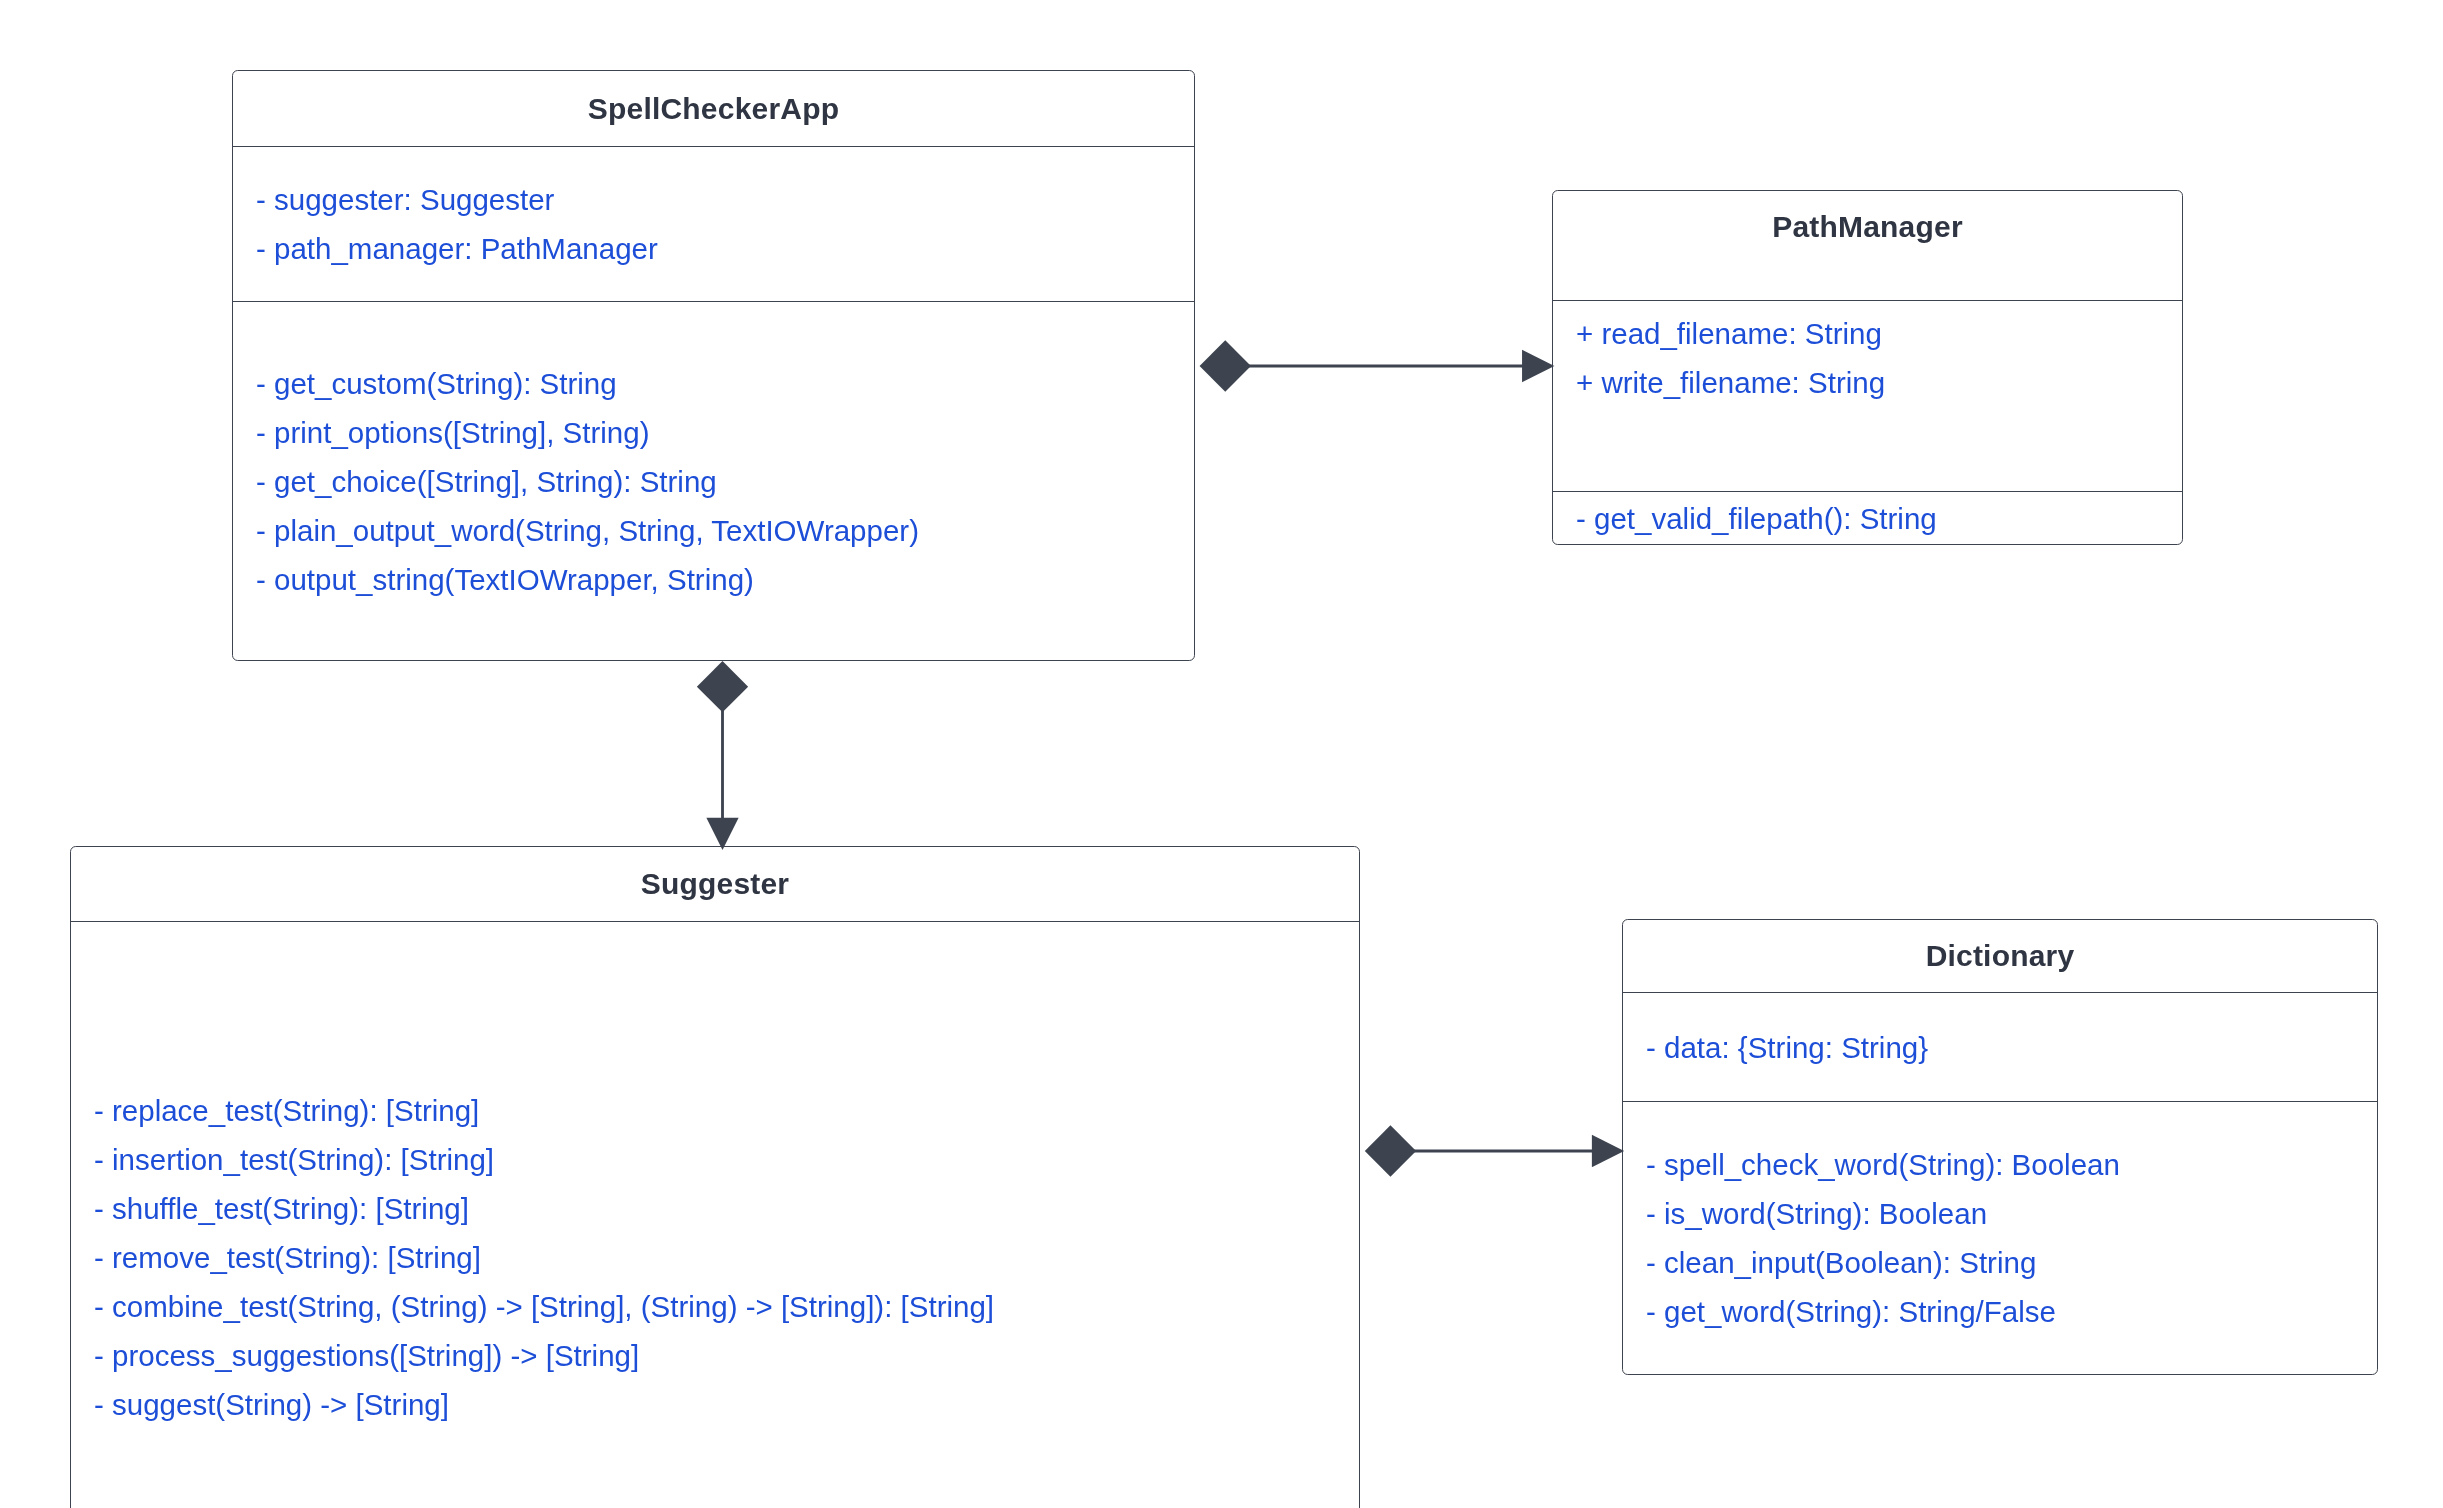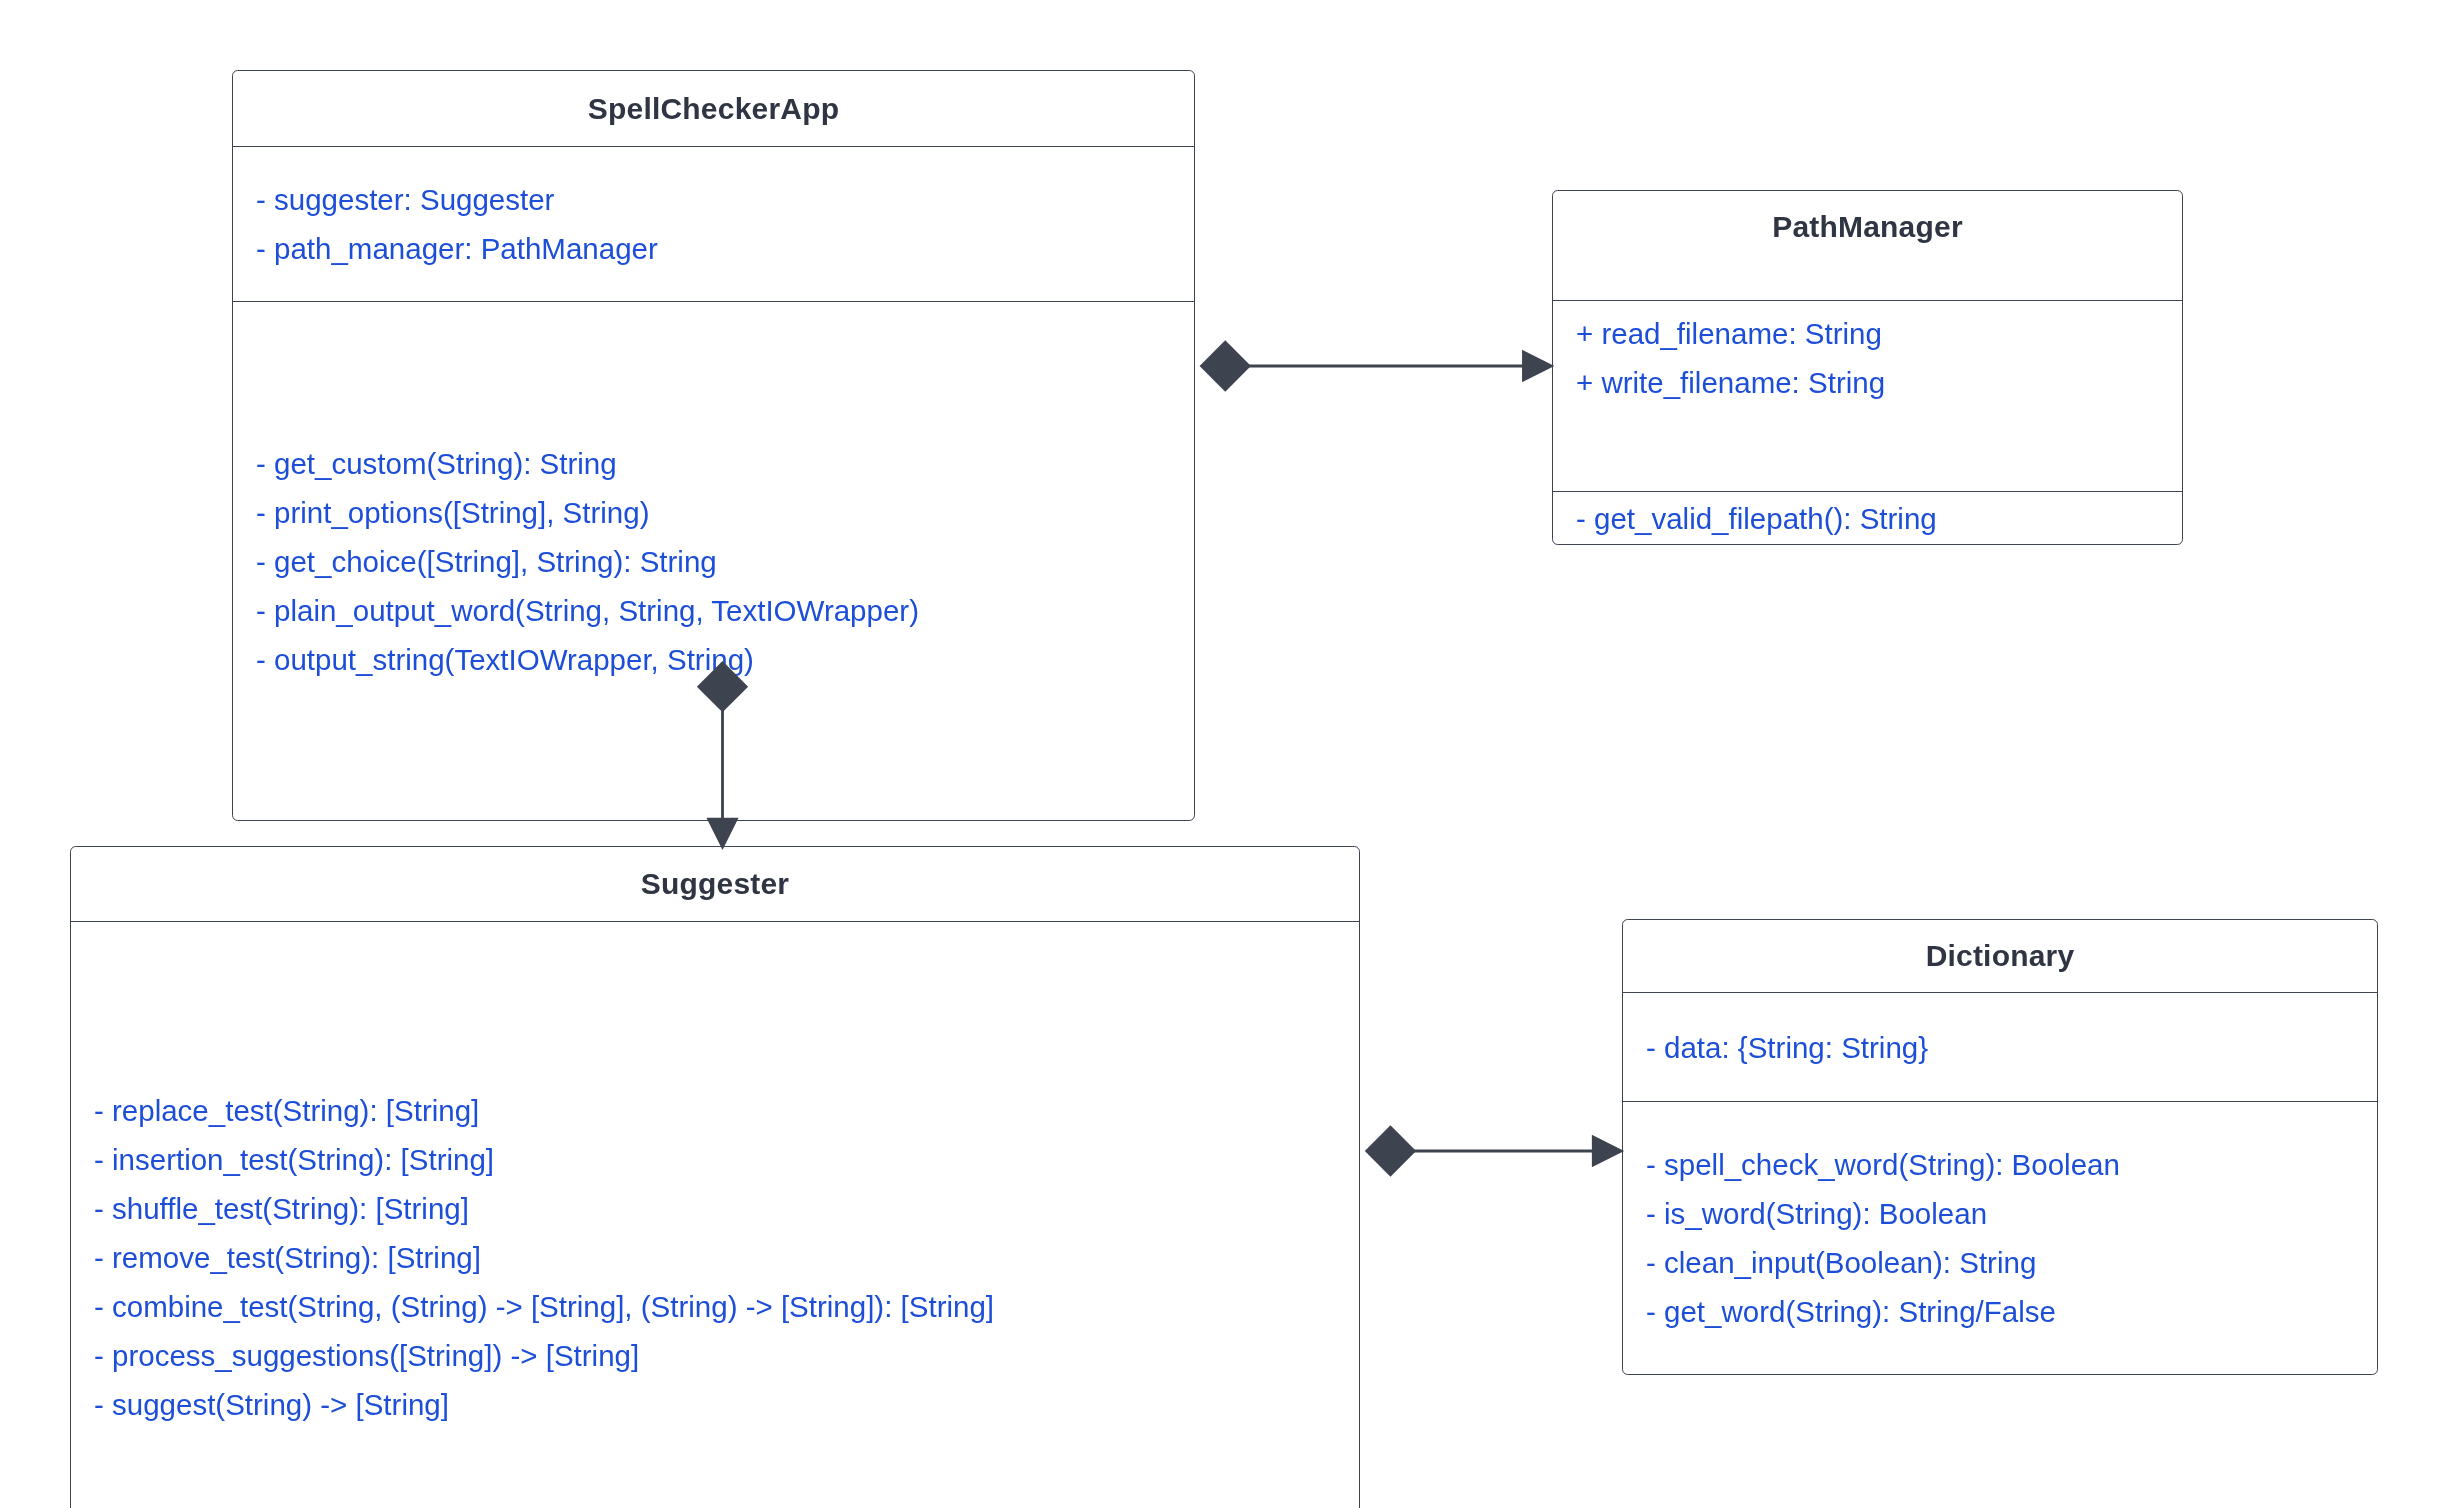--- a/index.html
+++ b/index.html
@@ -57,21 +57,21 @@
     stroke: #3d4450;
     stroke-width: 3;
     fill: none;
   }
   .conn-shape {
     fill: #3d4450;
     stroke: none;
   }
 
   
-  #class-spellcheckerapp { left: 232px;  top: 70px;   width: 963px; height: 751px; }
+  #class-spellcheckerapp { left: 232px;  top: 70px;   width: 963px; height: 591px; }
   #class-spellcheckerapp .class-title       { height: 75px; }
   #class-spellcheckerapp .compartment-attrs { height: 155px; }
   #class-spellcheckerapp .compartment-ops   { flex: 1; }
 
   #class-pathmanager { left: 1552px; top: 190px; width: 631px; height: 355px; gap: 37px; }
   #class-pathmanager .class-title       { height: 72px; }
   #class-pathmanager .compartment-attrs { height: 114px; }
   #class-pathmanager .compartment-ops   { flex: 1; margin-top: 40px; }
 
   #class-suggester { left: 70px; top: 846px; width: 1290px; height: 748px; }

